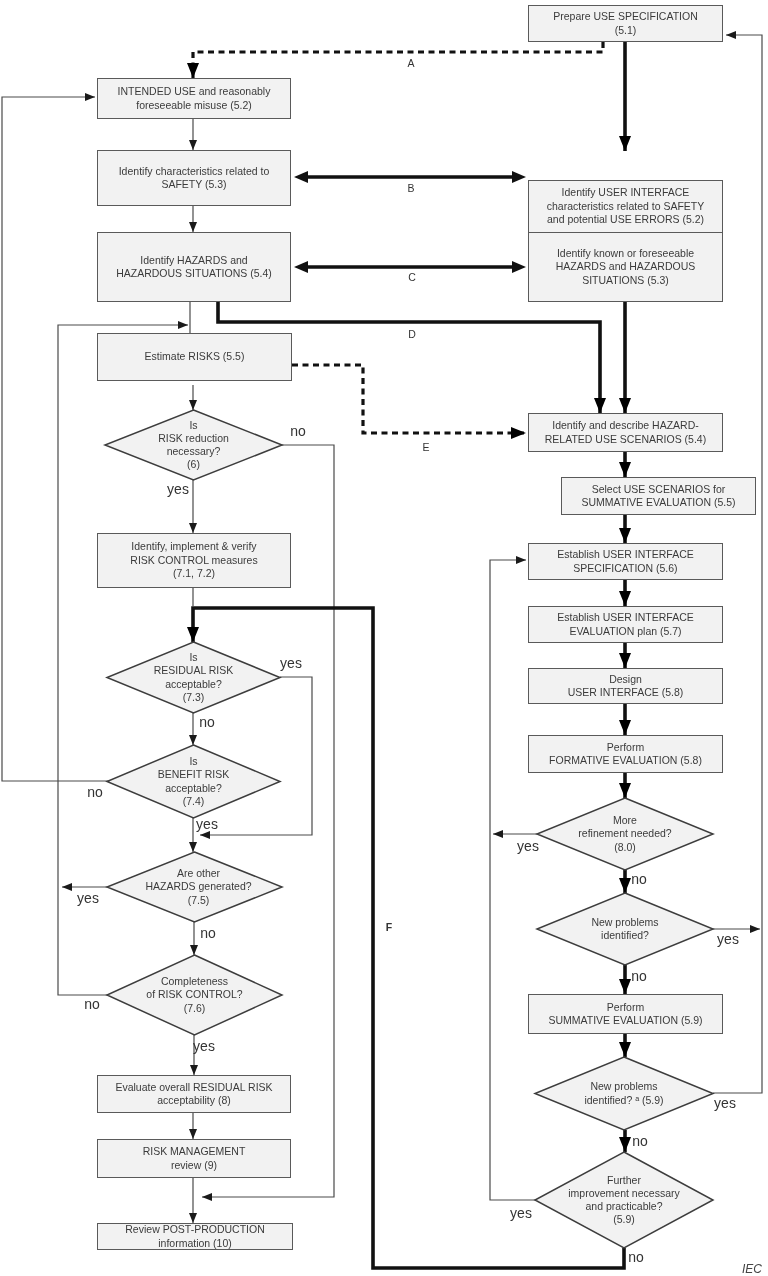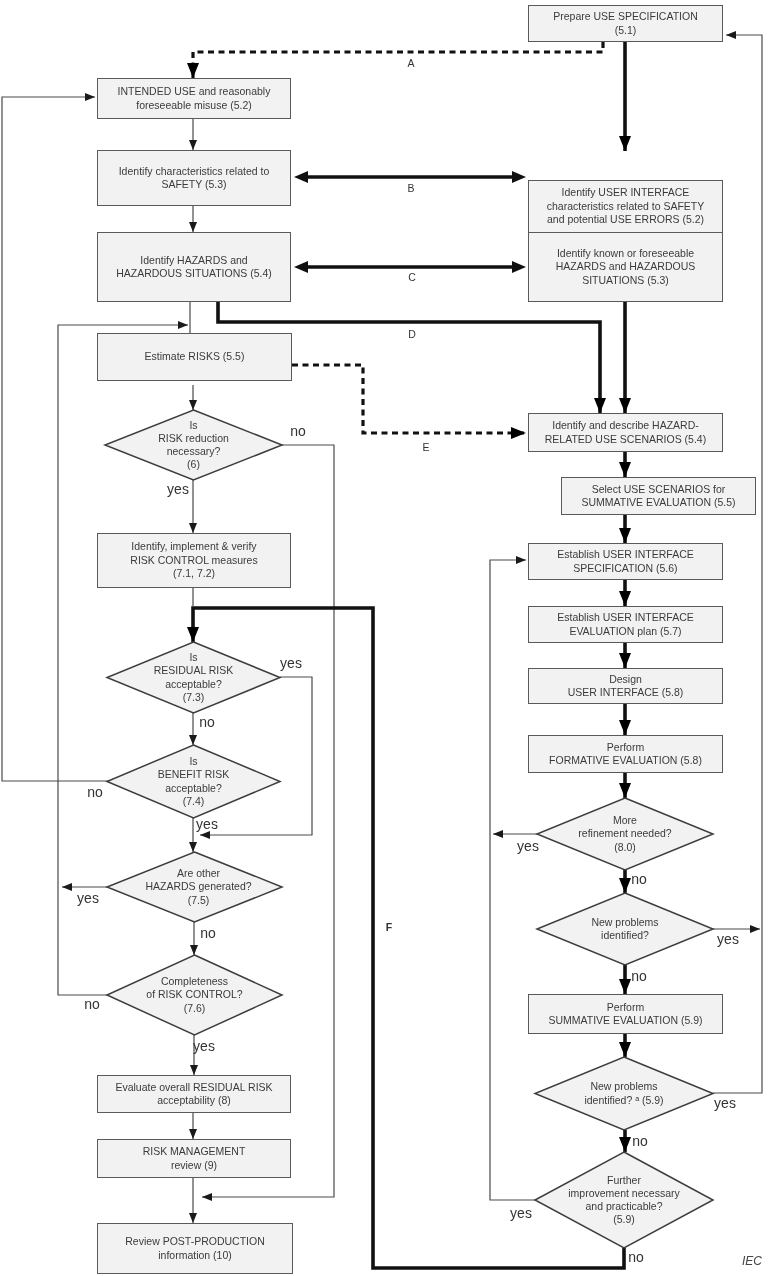--- a/index.html
+++ b/index.html
@@ -18,21 +18,21 @@
     display:flex;align-items:center;justify-content:center;text-align:center;
     font-size:10.5px;line-height:1.28;white-space:pre-line;padding:1px 4px;
   }
   .diatext{
     position:absolute;box-sizing:border-box;display:flex;align-items:center;justify-content:center;
     text-align:center;font-size:10.5px;line-height:1.24;white-space:pre-line;pointer-events:none;
   }
   .lbl{position:absolute;transform:translate(-50%,-50%);font-size:14px;color:#333;white-space:nowrap;}
   .conn{font-size:10.5px;}
   .f-lbl{font-weight:600;}
-  .iec{font-style:italic;font-size:12px;color:#444;}
+  .iec{font-style:italic;font-size:12px;color:#444;margin-top:8px;}
 </style>
 </head>
 <body>
 
 <div id="stage">
 
   <svg id="wires" viewBox="0 0 768 1276">
     <defs>
       <marker id="as" markerUnits="userSpaceOnUse" markerWidth="10" markerHeight="8" refX="10" refY="4" orient="auto">
         <path d="M0,0 L10,4 L0,8 Z" fill="#1a1a1a"></path>
@@ -107,21 +107,21 @@
   <div class="box" style="left:97px;top:232px;width:194px;height:70px;">Identify HAZARDS and
 HAZARDOUS SITUATIONS (5.4)</div>
   <div class="box" style="left:97px;top:333px;width:195px;height:48px;">Estimate RISKS (5.5)</div>
   <div class="box" style="left:97px;top:533px;width:194px;height:55px;">Identify, implement &amp; verify
 RISK CONTROL measures
 (7.1, 7.2)</div>
   <div class="box" style="left:97px;top:1075px;width:194px;height:38px;">Evaluate overall RESIDUAL RISK
 acceptability (8)</div>
   <div class="box" style="left:97px;top:1139px;width:194px;height:39px;">RISK MANAGEMENT
 review (9)</div>
-  <div class="box" style="left:97px;top:1223px;width:196px;height:51px;">Review POST-PRODUCTION
+  <div class="box" style="left:97px;top:1223px;width:196px;height:27px;">Review POST-PRODUCTION
 information (10)</div>
 
   <div class="box" style="left:528px;top:5px;width:195px;height:37px;">Prepare USE SPECIFICATION
 (5.1)</div>
   <div class="box" style="left:528px;top:151px;width:195px;height:53px;margin-top:29px;">Identify USER INTERFACE
 characteristics related to SAFETY
 and potential USE ERRORS (5.2)</div>
   <div class="box" style="left:528px;top:232px;width:195px;height:70px;">Identify known or foreseeable
 HAZARDS and HAZARDOUS
 SITUATIONS (5.3)</div>

